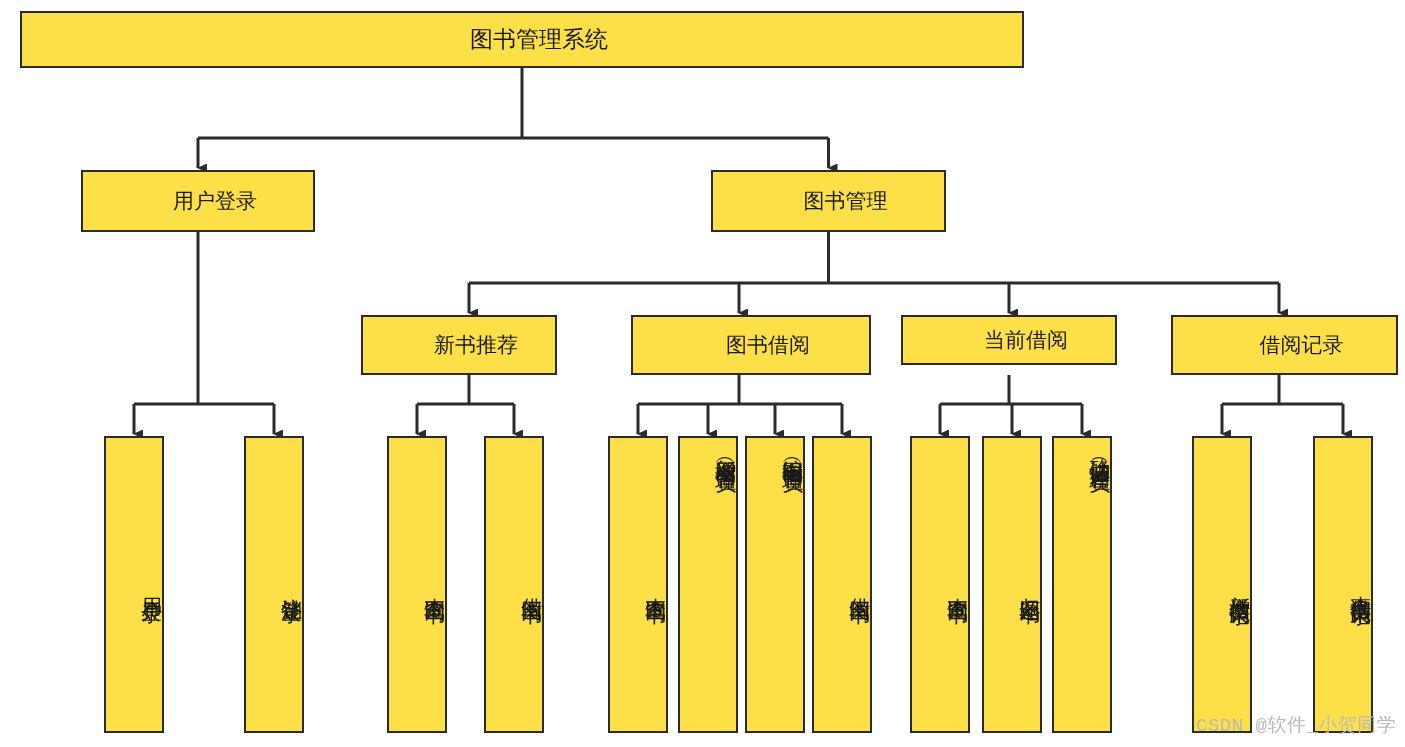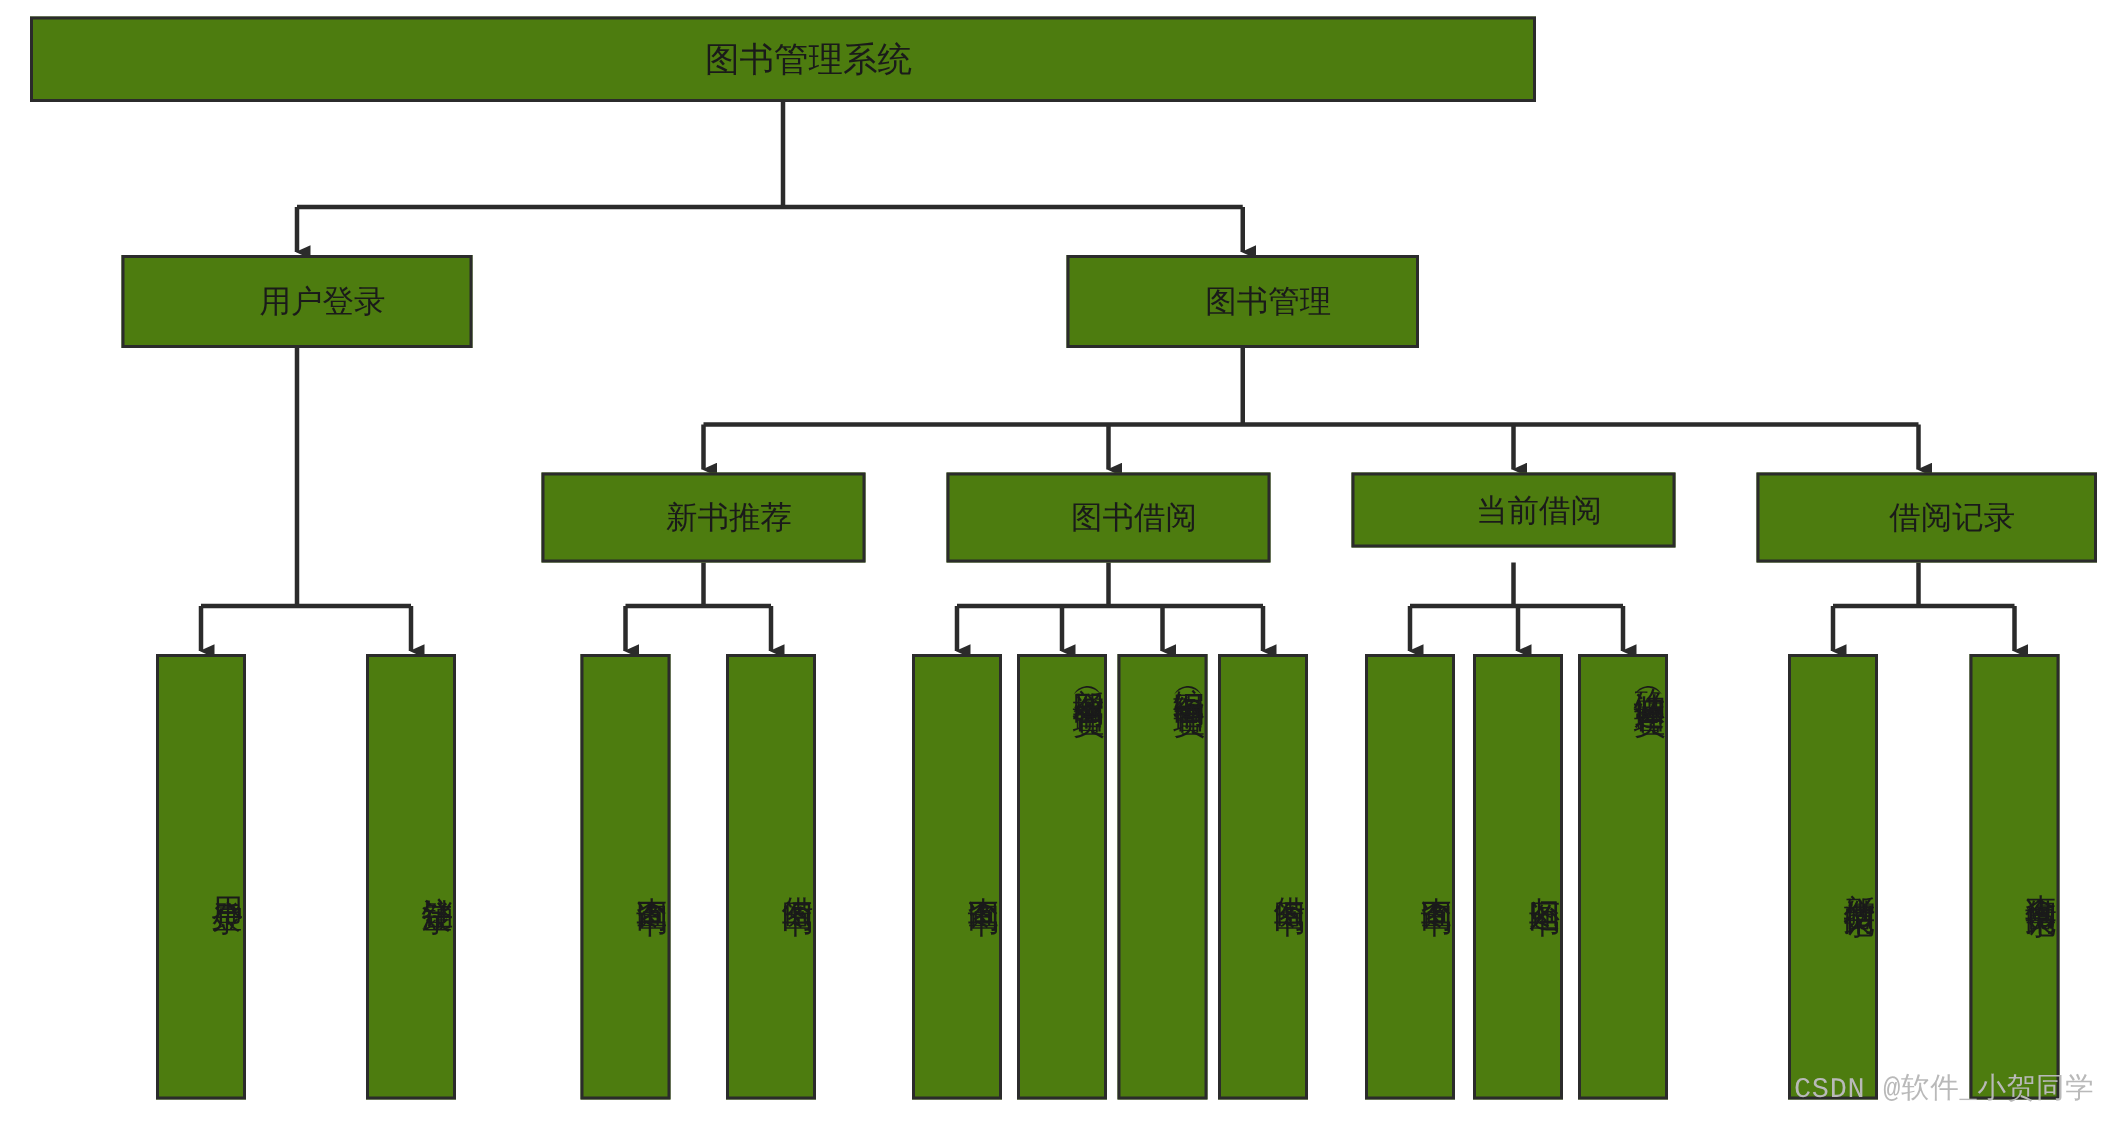--- a/index.html
+++ b/index.html
@@ -22,21 +22,21 @@
     position: absolute;
     left: 0;
     top: 0;
     width: 1405px;
     height: 747px;
   }
   .node-box {
     position: absolute;
     box-sizing: border-box;
     border: 2px solid #2b2b2b;
-    background: #4d7c0f;
+    background: #fde047;
     display: flex;
     align-items: center;
     justify-content: center;
     text-align: center;
     color: #1a1a1a;
     padding-left: 34px;
   }
   .node-box.level-1 {
     font-size: 23px;
   }
@@ -134,25 +134,25 @@
   </div>
 
   <div class="node-box level-2" style="left: 81px; top: 170px; width: 234px; height: 62px;">
     <span>用户登录</span>
   </div>
 
   <div class="node-box level-2" style="left: 711px; top: 170px; width: 235px; height: 62px; align-items: center;">
     <span>图书管理</span>
   </div>
 
-  <div class="node-box level-3" style="left: 361px; top: 315px; width: 216px; height: 60px;">
+  <div class="node-box level-3" style="left: 361px; top: 315px; width: 196px; height: 60px;">
     <span>新书推荐</span>
   </div>
 
-  <div class="node-box level-3" style="left: 631px; top: 315px; width: 216px; height: 60px;">
+  <div class="node-box level-3" style="left: 631px; top: 315px; width: 240px; height: 60px;">
     <span>图书借阅</span>
   </div>
 
   <div class="node-box level-3" style="left: 901px; top: 315px; width: 216px; height: 50px;">
     <span>当前借阅</span>
   </div>
 
   <div class="node-box level-3" style="left: 1171px; top: 315px; width: 227px; height: 60px;">
     <span>借阅记录</span>
   </div>

